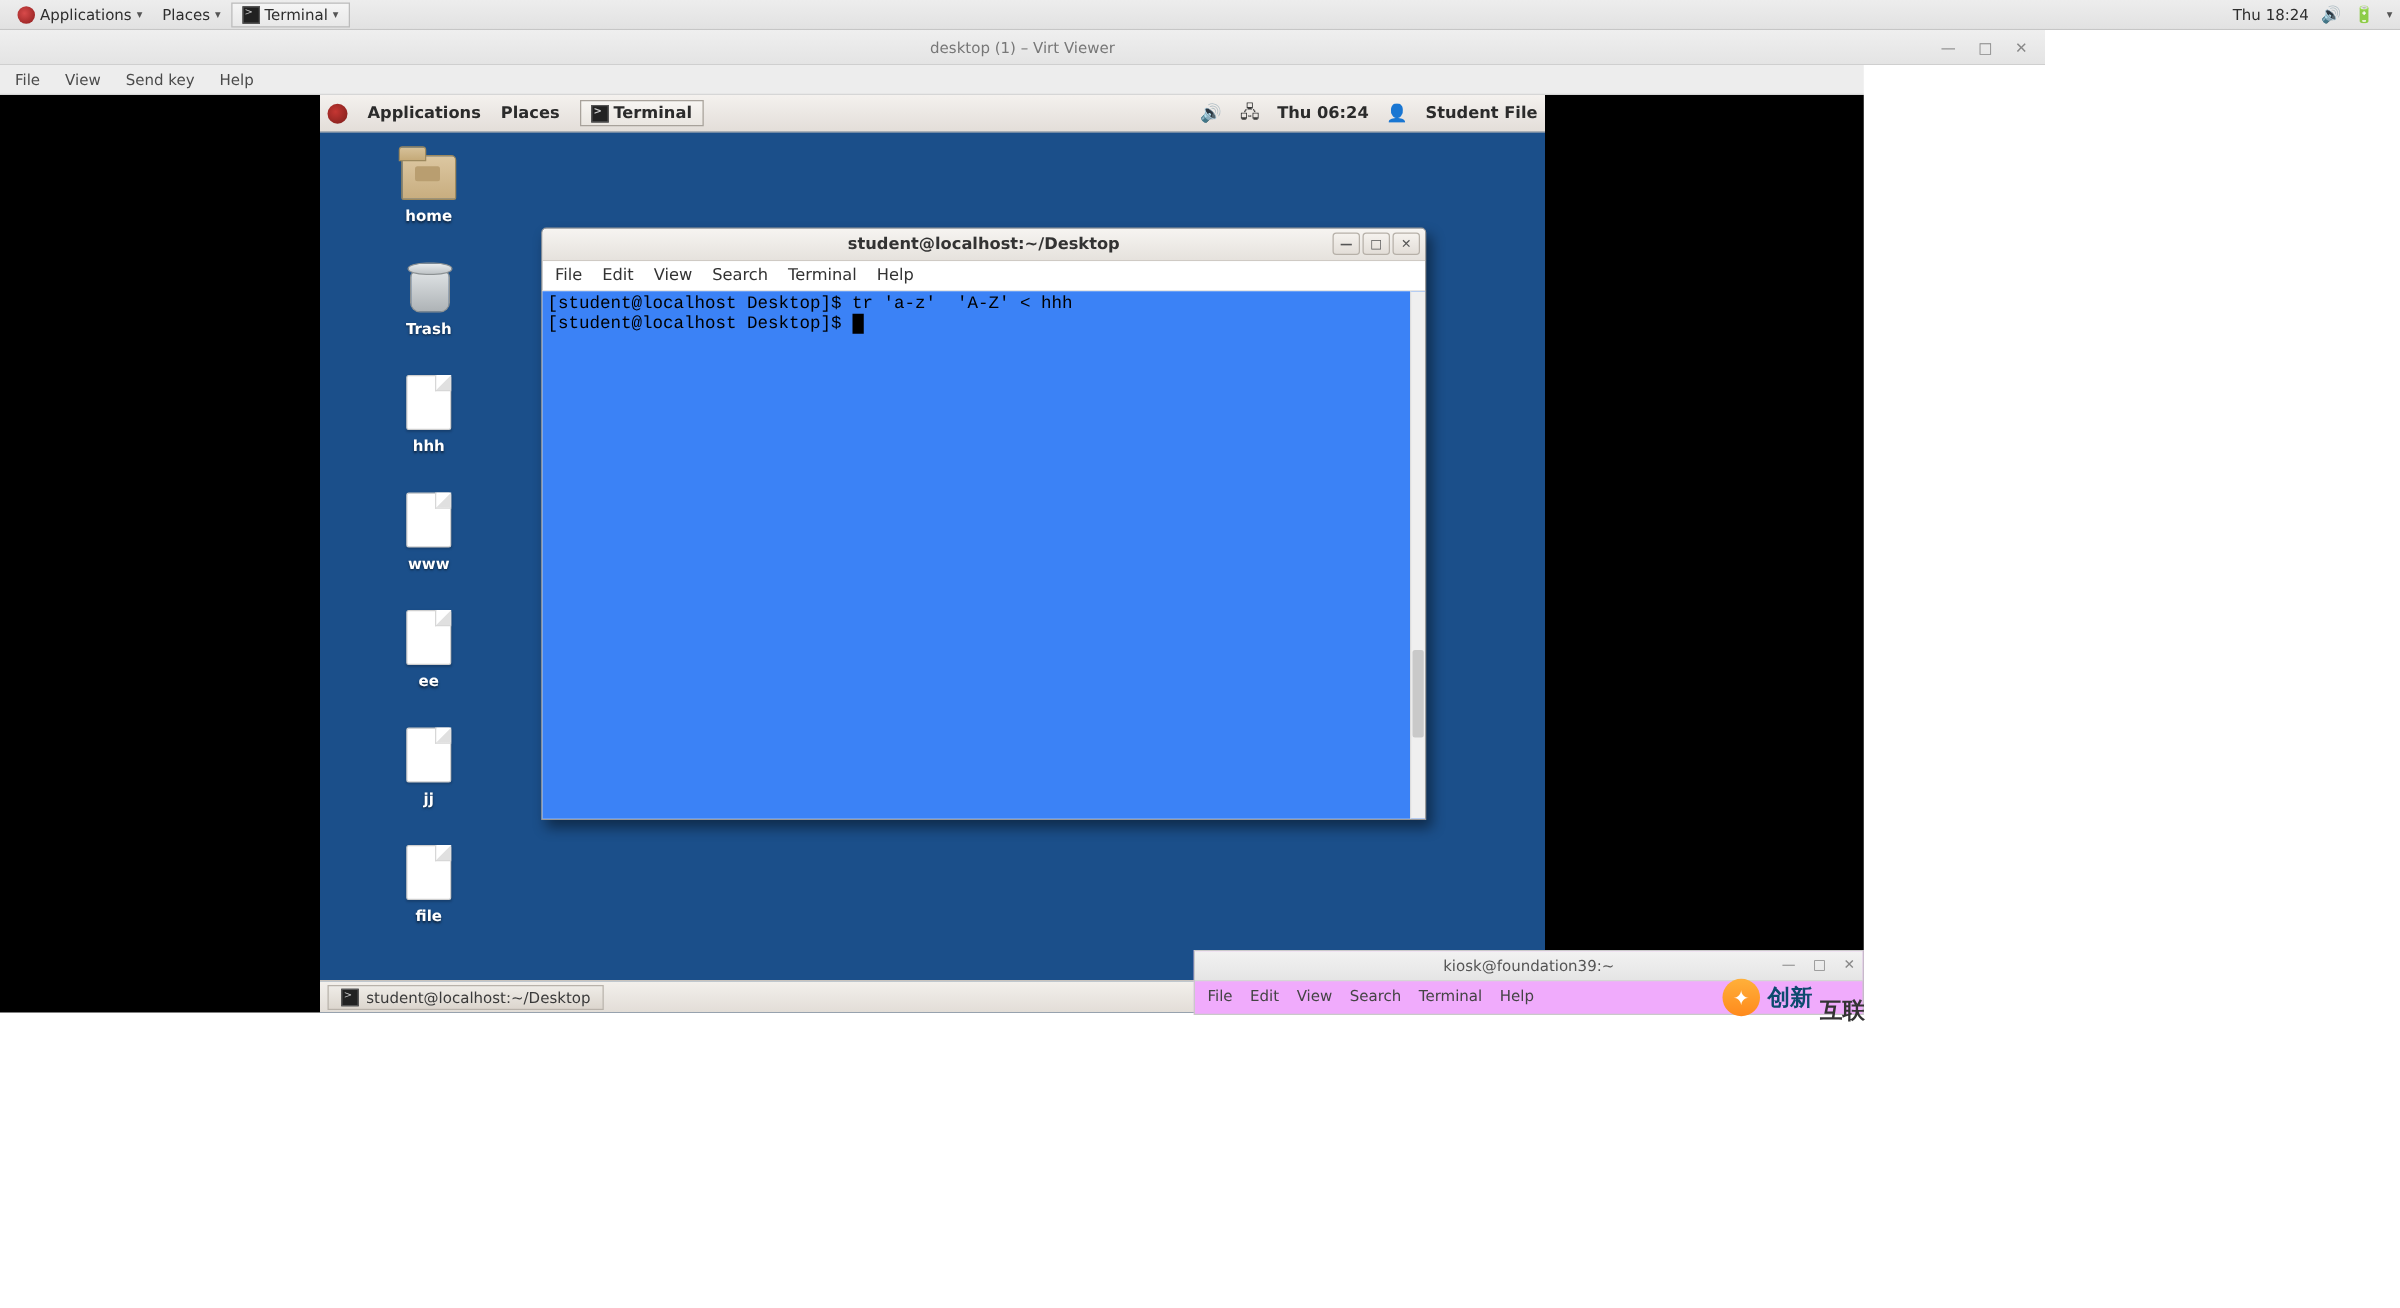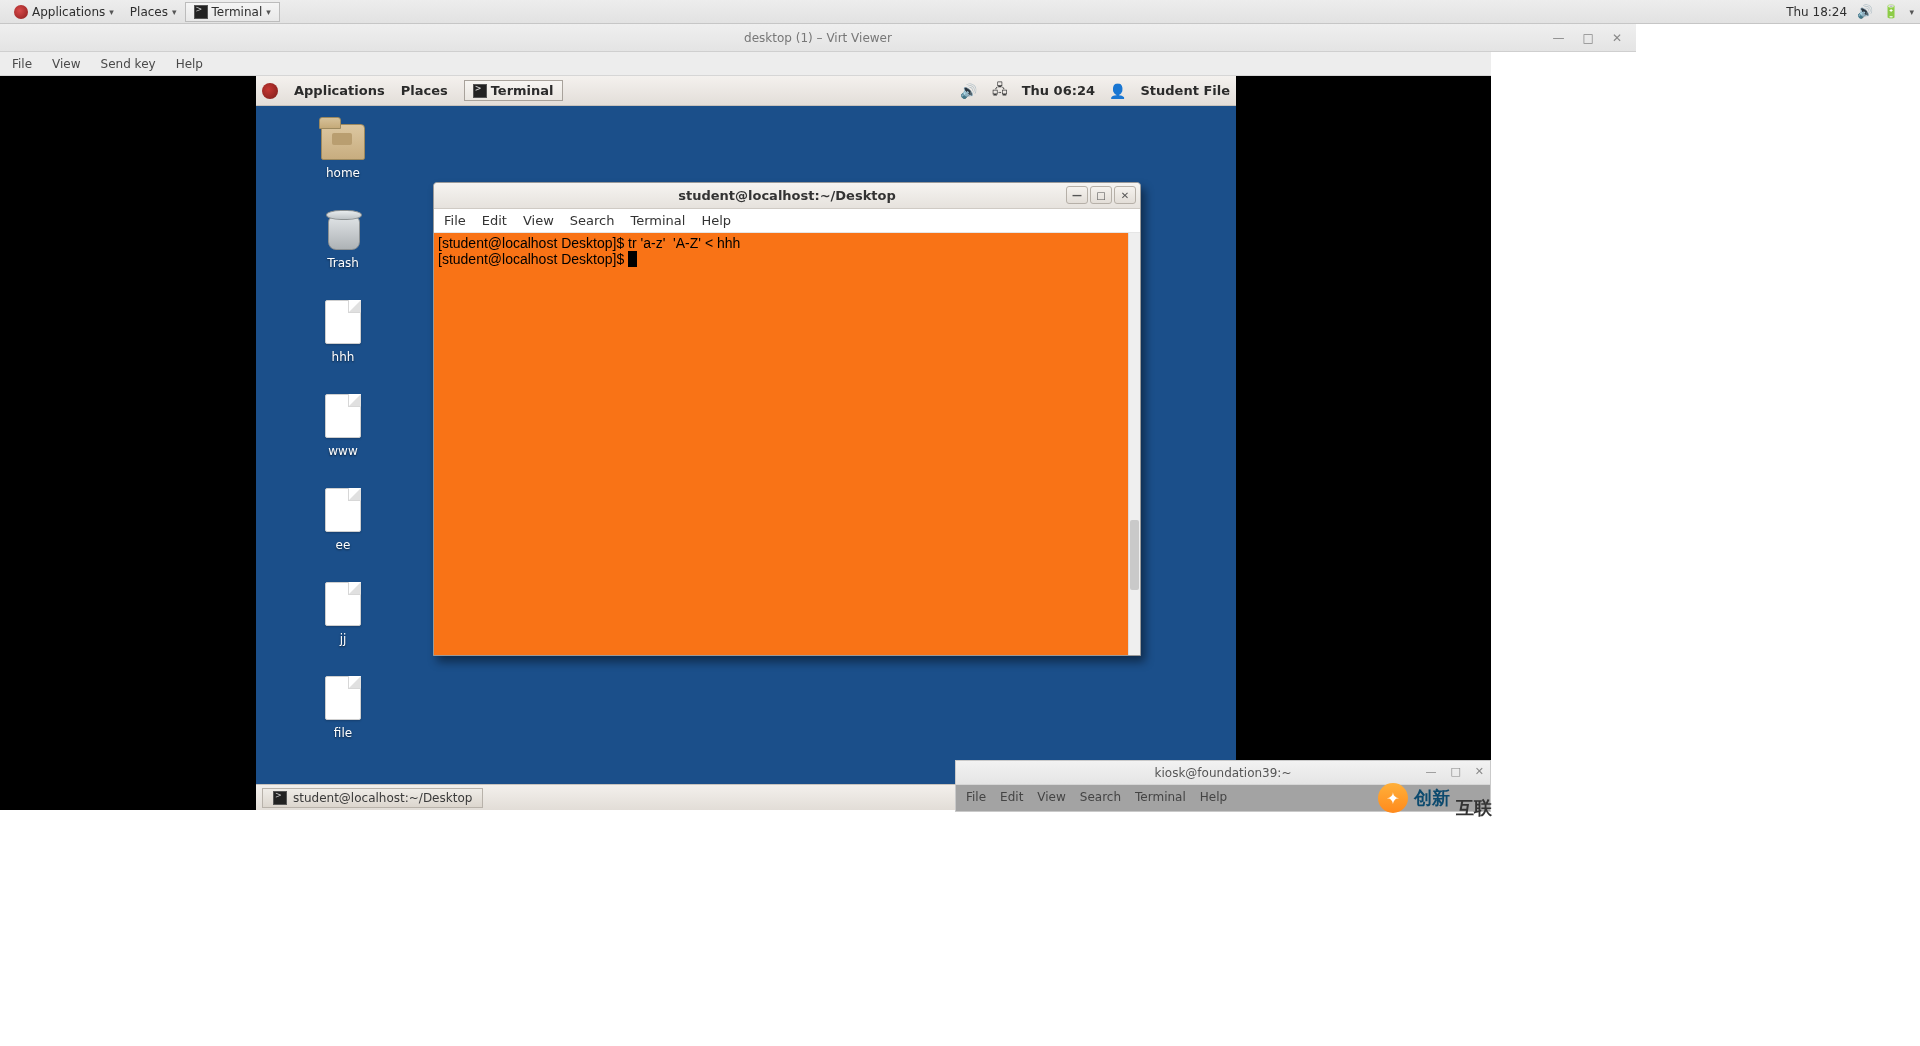--- a/index.html
+++ b/index.html
@@ -79,21 +79,21 @@
 .guest-panel .gp-foot{ width:16px; height:16px; background:radial-gradient(circle at 40% 40%, #c53632,#7a1d1a); border-radius:50%;}
 .guest-panel .gp-task{
   display:flex; align-items:center; gap:4px; padding:2px 8px;
   border:1px solid #a8a29b; background:linear-gradient(#f7f5f2,#eae6e1);
 }
 .guest-panel .gp-right{ margin-left:auto; display:flex; align-items:center; gap:14px; font-weight:bold;}
 .guest-panel .gp-right .ico{ font-weight:normal; color:#3a3a3a; font-size:14px;}
 
 
 .dicons { position:absolute; left:55px; top:48px; display:flex; flex-direction:column; gap:30px;}
-.dicon { display:flex; flex-direction:column; align-items:center; width:64px; cursor:pointer;}
+.dicon { display:flex; flex-direction:column; align-items:center; width:64px; cursor:pointer;font-weight:bold;}
 .dicon .lbl{ color:#fff; font-size:12px; margin-top:6px; text-shadow:0 1px 2px rgba(0,0,0,.6);}
 
 .ic-home{ width:44px; height:36px; background:linear-gradient(#dcc7a1,#c8ad7f); border:1px solid #9d895e; border-radius:4px 4px 2px 2px; position:relative;}
 .ic-home:before{content:"";position:absolute;left:-3px;top:-8px;width:20px;height:10px;background:linear-gradient(#d6c199,#c5aa79);border:1px solid #9d895e;border-radius:3px 3px 0 0;}
 .ic-home:after{content:"";position:absolute;left:10px;top:8px;width:20px;height:12px;background:#b99e70;border-radius:2px;}
 .ic-trash{ width:34px; height:40px; position:relative;}
 .ic-trash:before{content:"";position:absolute;left:2px;top:6px;width:30px;height:32px;background:linear-gradient(#dfe3e5,#aeb3b6);border-radius:6px 6px 8px 8px;border:1px solid #8c9193;}
 .ic-trash:after{content:"";position:absolute;left:0;top:0;width:34px;height:8px;background:linear-gradient(#e8ecee,#bfc4c7);border-radius:50%/60%;border:1px solid #8c9193;}
 .ic-file{ width:36px; height:44px; background:#fff; border:1px solid #cfcfcf; border-radius:2px; position:relative; box-shadow:0 1px 2px rgba(0,0,0,.2);}
 .ic-file:before{content:"";position:absolute;right:-1px;top:-1px;width:12px;height:12px;background:linear-gradient(135deg,#fff 48%,#e0e0e0 52%);border-left:1px solid #d7d7d7;border-bottom:1px solid #d7d7d7;}
@@ -127,32 +127,32 @@
   width:22px; height:18px; border:1px solid #b6b0a8; border-radius:3px;
   background:linear-gradient(#f5f2ee,#e3ded8); display:flex; align-items:center; justify-content:center;
   font-size:10px; color:#555; cursor:pointer;
 }
 .gt-menubar{
   height:24px; display:flex; align-items:center; gap:16px; padding:0 10px; font-size:13px;
   color:#333; border-bottom:1px solid #e6e6e6;
 }
 .gt-menubar span{ cursor:pointer; }
 .gt-body{
-  flex:1; background:#f97316; font-family:Liberation Sans, sans-serif;
+  flex:1; background:#3b82f6; font-family:Liberation Mono, monospace;
   font-size:14px; padding:2px 4px; color:#000; white-space:pre; overflow:hidden;
   position:relative;
 }
 .gt-cursor{ display:inline-block; width:9px; height:16px; background:#000; vertical-align:text-bottom;}
 .gt-scroll{ position:absolute; right:0; top:0; bottom:0; width:12px; background:#efefef; border-left:1px solid #ddd;}
 .gt-scroll .thumb{ position:absolute; left:1px; right:1px; top:68%; height:70px; background:#c9c9c9; border-radius:2px;}
 
 
 .host-term{
   position:absolute; left:955px; top:760px; width:536px; height:52px;
-  background:#a3a3a3; border:1px solid #c9c9c9;
+  background:#f0abfc; border:1px solid #c9c9c9;
 }
 .ht-titlebar{
   height:24px; background:linear-gradient(#f2f2f2,#e5e5e5); border-bottom:1px solid #d6d6d6;
   display:flex; align-items:center; justify-content:center; font-size:12px; color:#555; position:relative;
 }
 .ht-titlebar .btns{ position:absolute; right:6px; top:4px; display:flex; gap:14px; color:#888; font-size:11px;}
 .ht-menubar{
   height:24px; display:flex; align-items:center; gap:14px; padding:0 10px; font-size:12px; color:#444;
 }
 .ht-menubar span{ cursor:pointer; }

